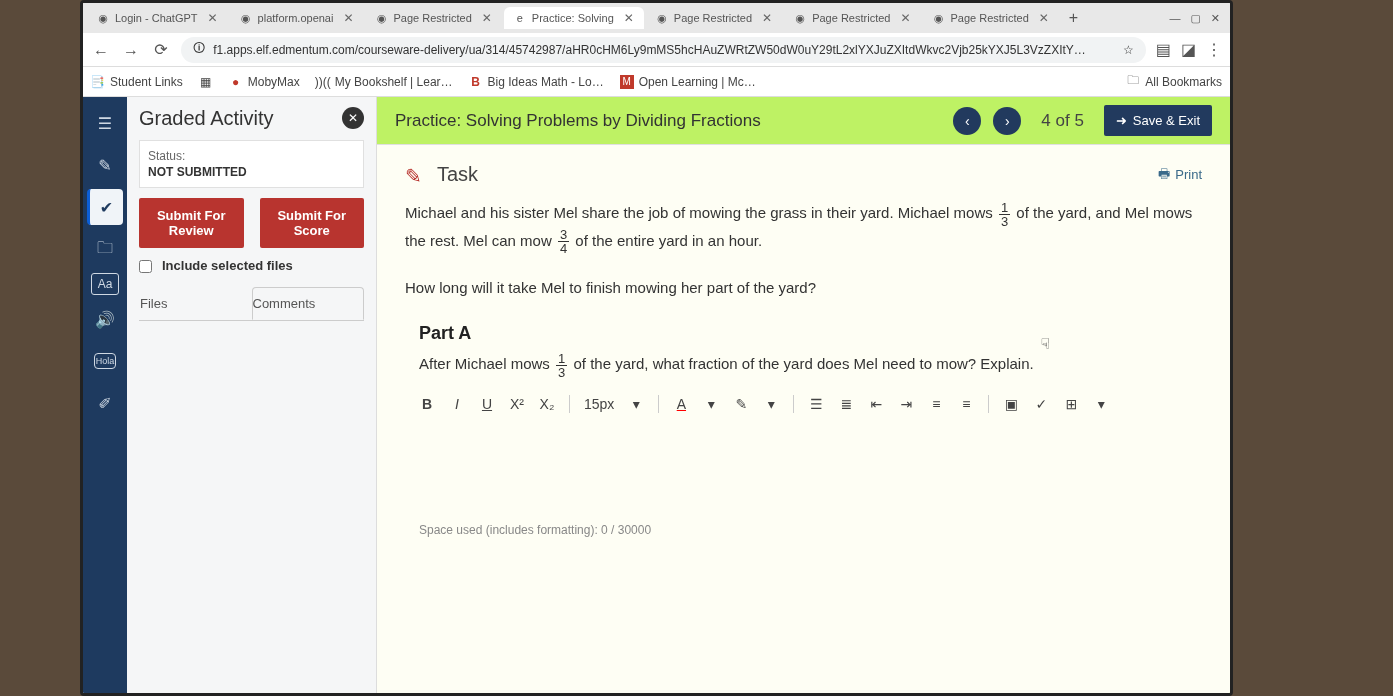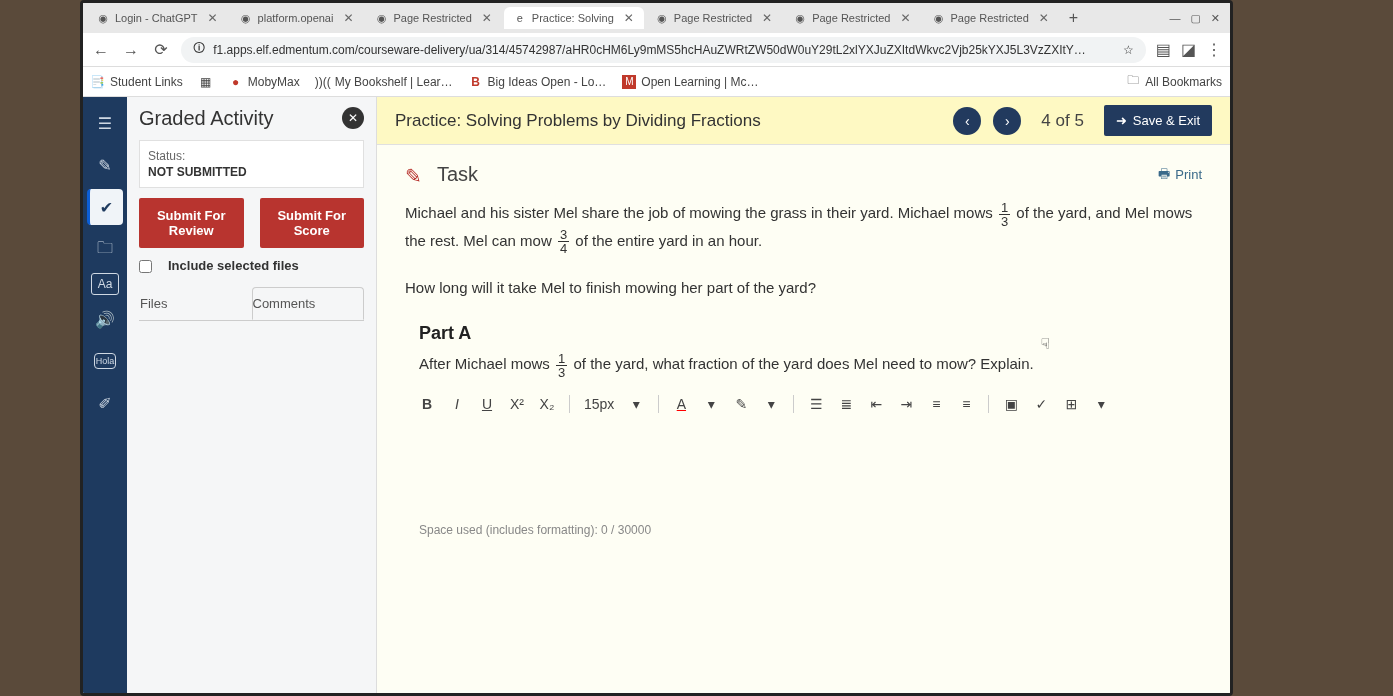--- a/index.html
+++ b/index.html
@@ -26,25 +26,25 @@
 .rail-hola{font-size:9px;border:1px solid #cfd8e3;border-radius:4px;padding:2px 1px}
 .sidebar{width:250px;background:#f5f6f7;border-right:1px solid #ddd;padding:10px 12px;display:flex;flex-direction:column;gap:10px}
 .sb-head{display:flex;justify-content:space-between}
 .sb-title{font-size:20px;color:#333}
 .sb-close{width:22px;height:22px;background:#333;color:#fff;border-radius:50%;display:flex;align-items:center;justify-content:center;font-size:12px}
 .status-box{background:#fff;border:1px solid #e0e0e0;padding:8px;font-size:12px}
 .status-label{color:#666}
 .status-val{font-weight:bold;color:#333;margin-top:2px}
 .submit-row{display:flex;gap:16px}
 .submit-btn{flex:1;background:#b8342f;color:#fff;text-align:center;padding:10px 4px;font-size:13px;font-weight:bold;border-radius:2px;cursor:pointer}
-.include-row{display:flex;align-items:flex-end;gap:16px;font-size:13px;font-weight:bold;color:#333}
+.include-row{display:flex;align-items:flex-end;gap:10px;font-size:13px;font-weight:bold;color:#333}
 .sb-tabs{display:flex;border-bottom:1px solid #ccc;margin-top:4px}
 .sb-tab{flex:1;text-align:left;padding:8px 0;font-size:13px;color:#555;border:1px solid transparent}
 .sb-tab.active{border:1px solid #ccc;border-bottom:1px solid #f5f6f7;background:#f5f6f7;border-radius:4px 4px 0 0}
-.main{flex:1;background:#fef9c3;display:flex;flex-direction:column;overflow:hidden}
+.main{flex:1;background:#bef264;display:flex;flex-direction:column;overflow:hidden}
 .main-head{height:48px;display:flex;align-items:center;padding:0 18px;gap:12px;border-bottom:1px solid #e0e0e0}
 .main-title{font-size:17px;color:#333;flex:1}
 .circ-btn{width:28px;height:28px;border-radius:50%;background:#223a5e;color:#fff;display:flex;align-items:center;justify-content:center;font-size:14px;cursor:pointer}
 .page-ind{font-size:17px;color:#444;margin:0 8px}
 .save-exit{background:#223a5e;color:#fff;padding:8px 12px;font-size:13px;border-radius:2px;display:flex;align-items:center;gap:6px;cursor:pointer}
 .content{flex:1;background:#fefef4;padding:18px 28px;overflow:auto;position:relative}
 .task-head{display:flex;align-items:center;justify-content:space-between;margin-bottom:14px}
 .task-label{display:flex;align-items:center;gap:10px;font-size:20px;color:#444}
 .pencil{width:22px;height:22px;color:#b8342f}
 .print-link{font-size:13px;color:#3a6a8a;display:flex;align-items:center;gap:5px;cursor:pointer}
@@ -137,21 +137,21 @@
     <div class="bm-item">
         <span class="bm-icon" style="color:#c0392b">●</span>
         <span>MobyMax</span>
       </div>
     <div class="bm-item">
         <span class="bm-icon">))((</span>
         <span>My Bookshelf | Lear…</span>
       </div>
     <div class="bm-item">
         <span class="bm-icon" style="color:#c0392b;font-weight:bold">B</span>
-        <span>Big Ideas Open - Lo…</span>
+        <span>Big Ideas Math - Lo…</span>
       </div>
     <div class="bm-item">
         <span class="bm-icon" style="background:#c0392b;color:#fff;font-size:10px;padding:1px 2px">M</span>
         <span>Open Learning | Mc…</span>
       </div>
     <div class="bm-right">
         <span>🗀</span>
         <span>All Bookmarks</span>
       </div>
   </div>

